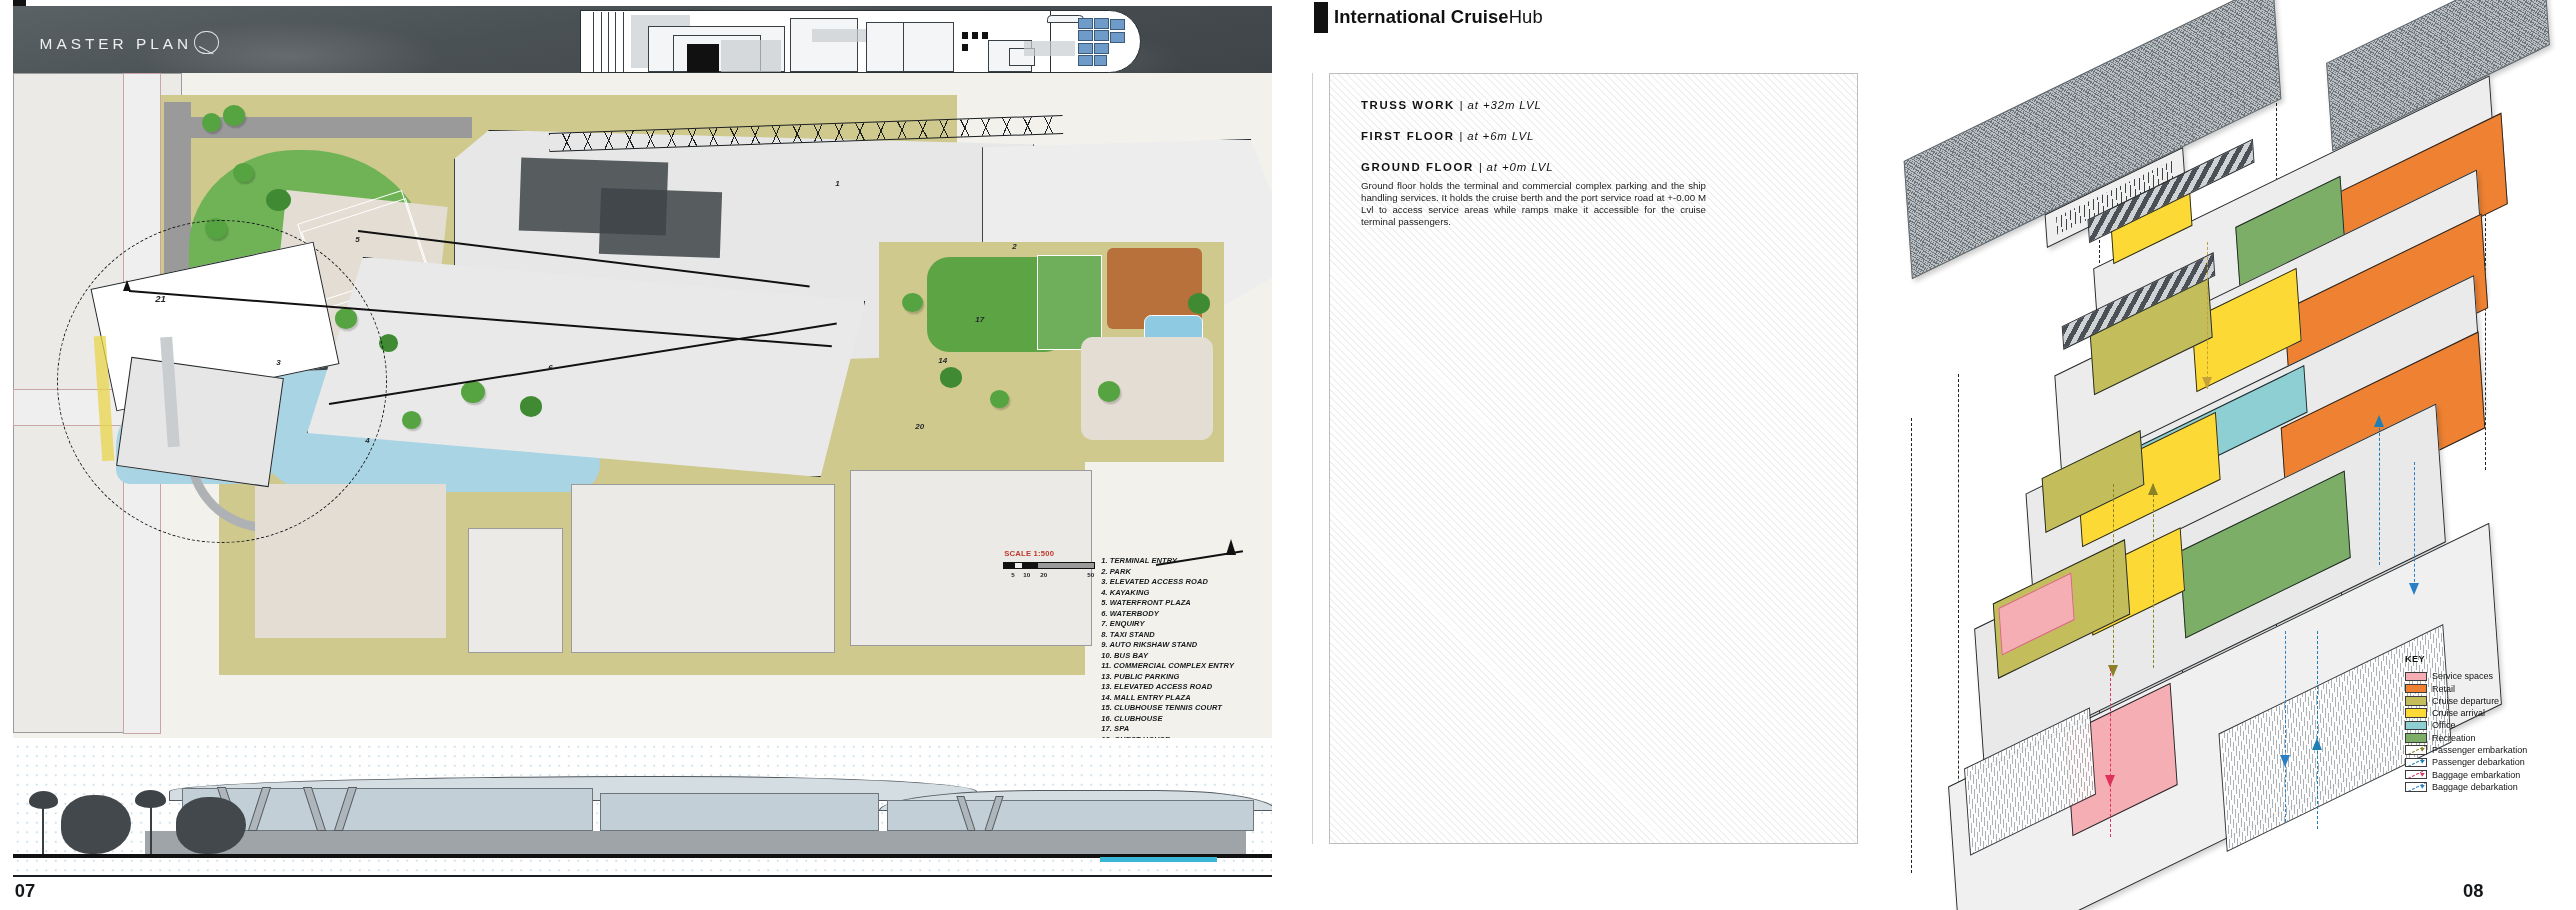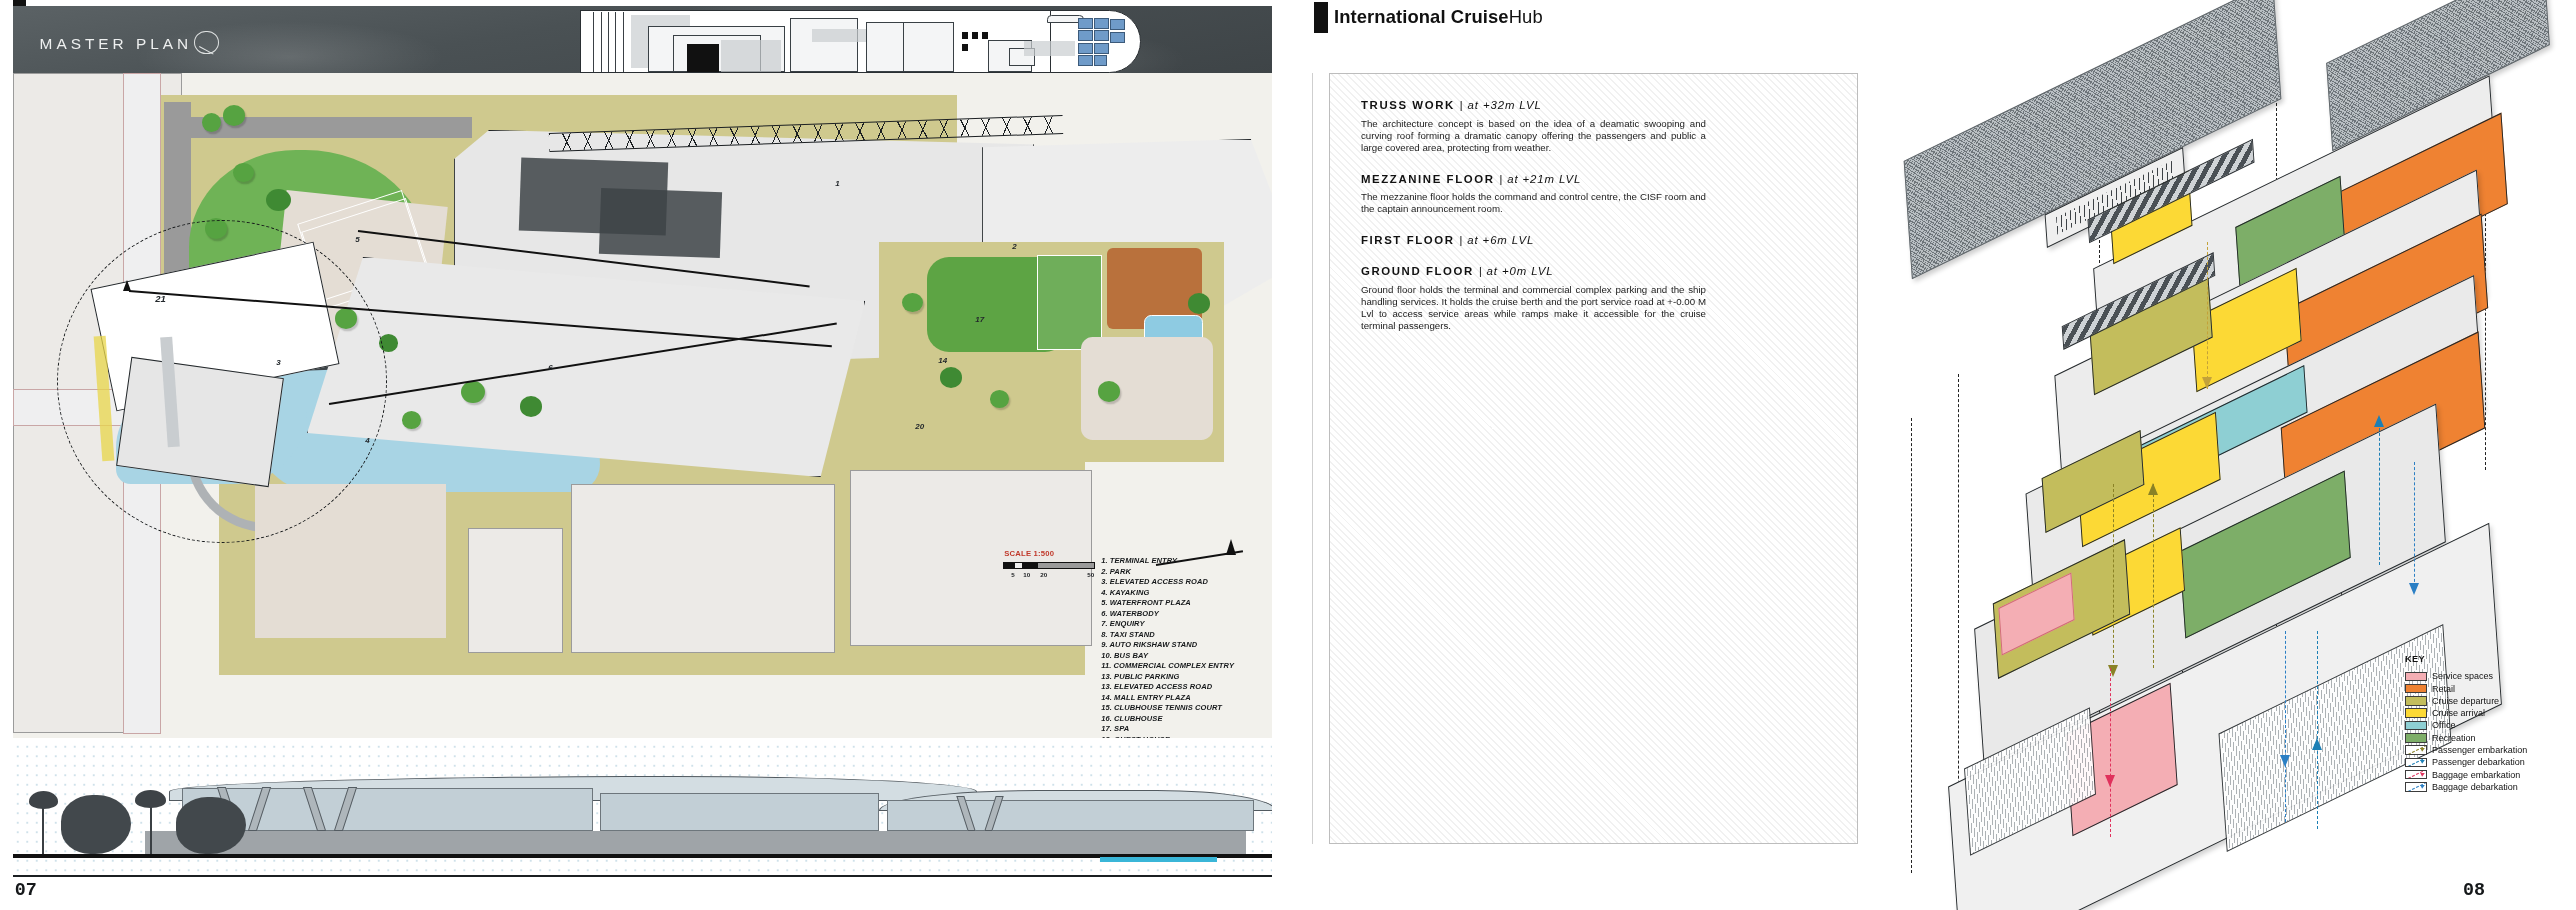--- a/index.html
+++ b/index.html
@@ -97,21 +97,21 @@
   .elev-ground { position:absolute; left:0; bottom:16px; width:1259px; height:3.7px; background:#111; }
   .elev-base { position:absolute; background:#9fa4a8; }
   .elev-roof { position:absolute; background:#d3dde2; border:1.2px solid #525a60; }
   .elev-glass{ position:absolute; background:#c2cfd6; border:0.6px solid #6d767c; }
   .elev-col  { position:absolute; background:#aeb6bb; border:0.7px solid #545c62; }
   .elev-palm-tr { position:absolute; width:2.2px; background:#3a3f43; }
   .elev-palm-cr { position:absolute; border-radius:50% 50% 50% 50%/60% 60% 40% 40%; background:#3e4347; }
   .elev-tree { position:absolute; border-radius:48% 52% 55% 45%; background:#42484c; }
 
   .pg-rule { position:absolute; height:1.5px; background:#1b1f22; }
-  .pg-num  { position:absolute; font-size:18.4px; font-weight:700; color:#15181a;font-family:Liberation Mono, monospace; }
+  .pg-num  { position:absolute; font-size:18.4px; font-weight:700; color:#15181a; }
   .txt-inner { position:absolute; left:31px; top:25px; width:345px; }
   .sec { margin-bottom:19px; }
   .sec-head { font-size:11.4px; font-weight:700; letter-spacing:1.6px; color:#111;
      margin-bottom:6.6px; white-space:nowrap; }
   .sec-head .lvl { font-style:italic; font-weight:400; letter-spacing:0.9px; }
   .sec-body { font-size:9.7px; line-height:12px; color:#1a1a1a; text-align:justify; }
   .plate { position:absolute; transform-origin:center; }
   .mesh  { background:
       repeating-linear-gradient(45deg, #6e757a 0 0.7px, transparent 0.7px 2.9px),
       repeating-linear-gradient(-45deg, #6e757a 0 0.7px, transparent 0.7px 2.9px),
@@ -350,30 +350,22 @@
 
     <div style="position:absolute;left:41px;top:73px;width:529px;height:771px;border:0.7px solid #bdbdbd;
          background:repeating-linear-gradient(45deg,#ffffff 0 3.7px,#f1f1f1 3.7px 5.1px);">
       <div class="txt-inner">
 
         <div class="sec">
           <div class="sec-head">
             <span>TRUSS WORK</span>
             <span class="lvl">| at +32m LVL</span>
           </div>
-          <div class="sec-body">The architecture concept is based on the idea of a deamatic swooping and curving roof forming a dramatic canopy offering the passengers and public a large covered area, protecting from weather.</div>
         </div>
 
-        <div class="sec">
-          <div class="sec-head">
-            <span>MEZZANINE FLOOR</span>
-            <span class="lvl">| at +21m LVL</span>
-          </div>
-          <div class="sec-body">The mezzanine floor holds the command and control centre, the CISF room and the captain announcement room.</div>
-        </div>
 
 
 
         <div class="sec">
           <div class="sec-head">
             <span>FIRST FLOOR</span>
             <span class="lvl">| at +6m LVL</span>
           </div>
         </div>
 

